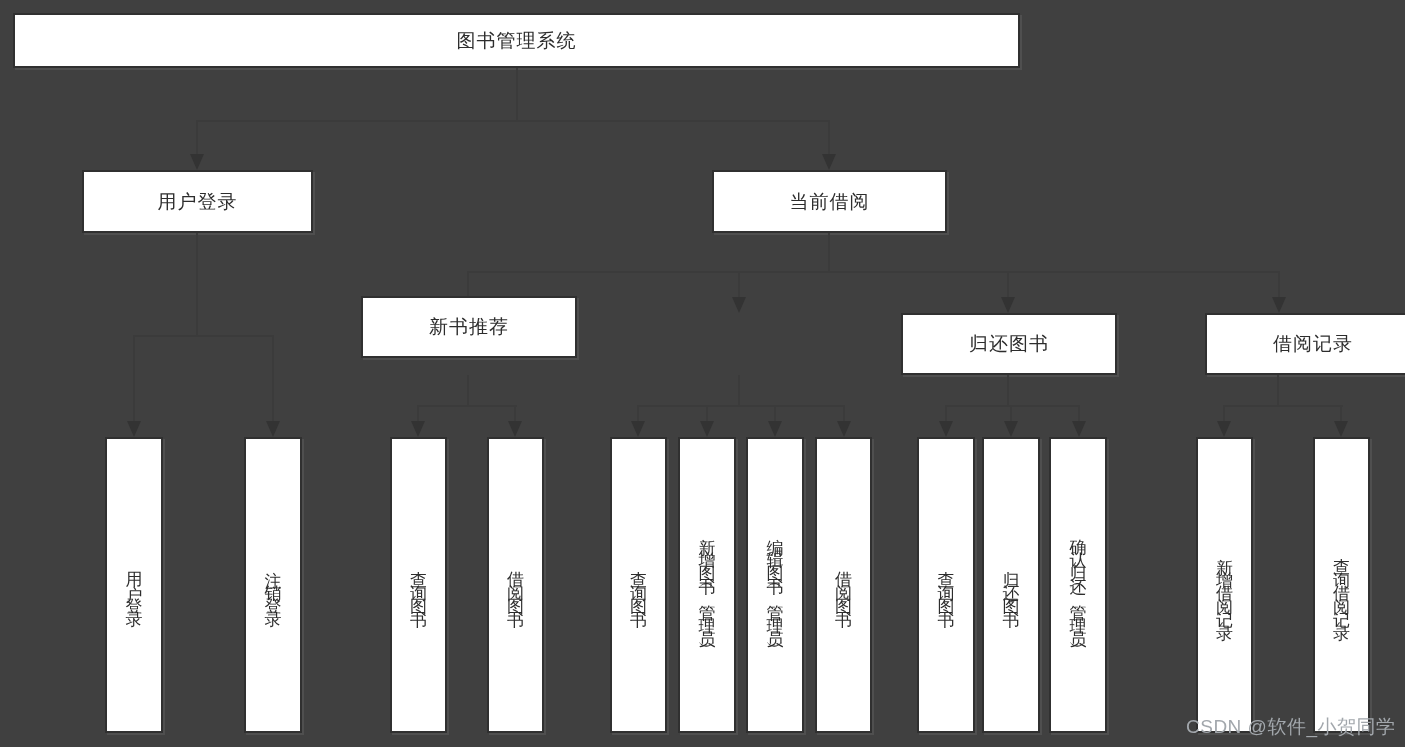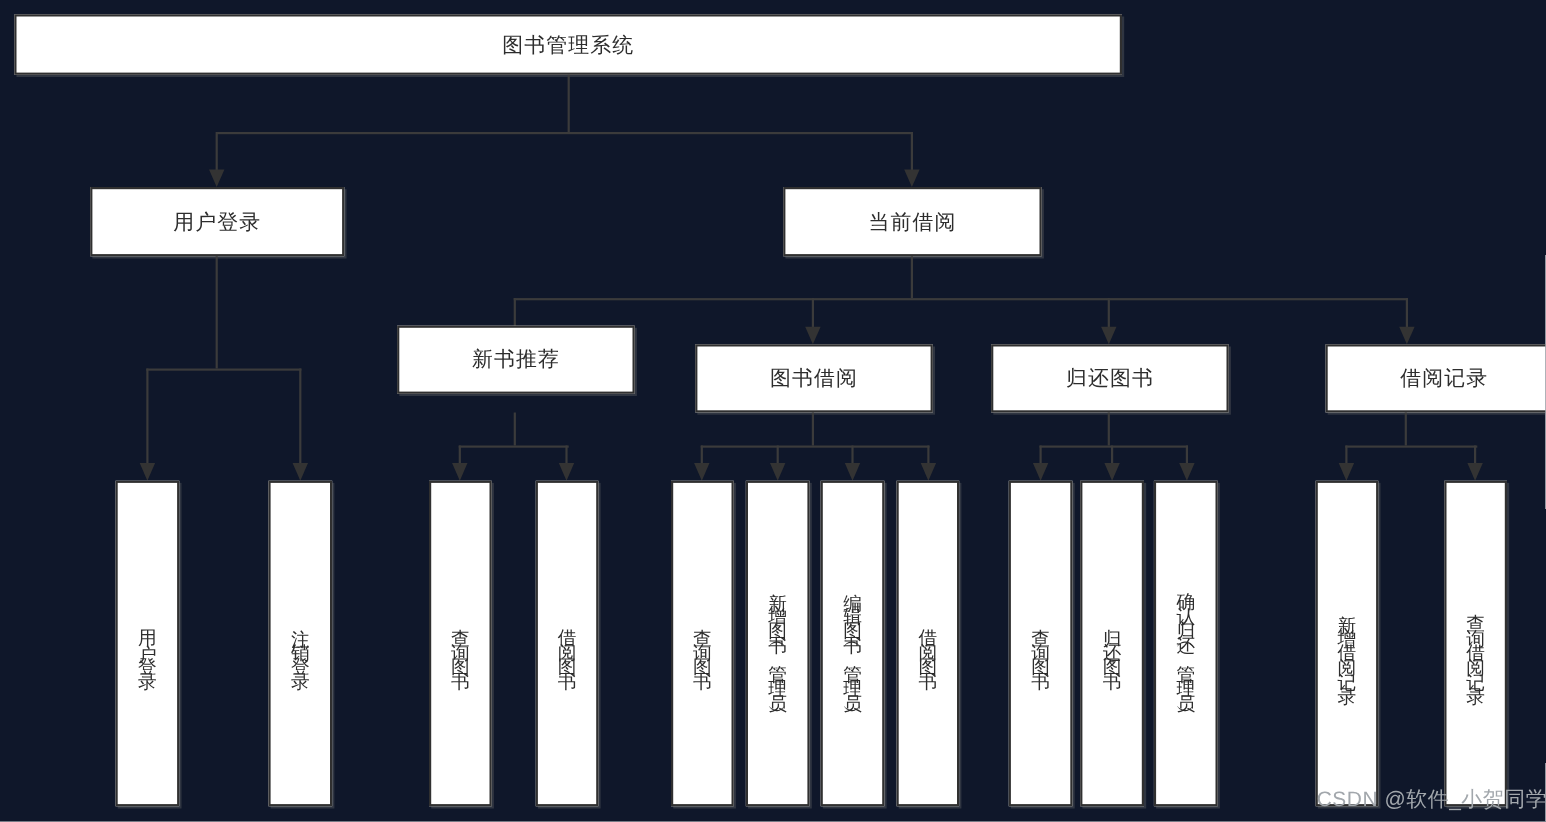--- a/index.html
+++ b/index.html
@@ -1,17 +1,17 @@
 <!DOCTYPE html>
 <html><head>
 <meta charset="utf-8">
 <style>
   html,body{margin:0;padding:0;background:#ffffff;}
   .canvas{
-    position:relative;width:1405px;height:747px;background:#0f172a;
+    position:relative;width:1405px;height:747px;background:#404040;
     font-family:"Liberation Sans",sans-serif;overflow:hidden;
   }
   .box{
     position:absolute;box-sizing:border-box;background:#ffffff;
     border:2px solid #303030;
     box-shadow:2px 2px 0 rgba(110,110,110,0.35);
     display:flex;align-items:center;justify-content:center;
     color:#2d2d2d;font-size:19px;letter-spacing:1px;
   }
   .leaf{
@@ -27,21 +27,21 @@
   .vl{position:absolute;width:2px;background:#3b3b3b;}
   .hl{position:absolute;height:2px;background:#3b3b3b;}
   .ah{
     position:absolute;width:0;height:0;
     border-left:7px solid transparent;
     border-right:7px solid transparent;
     border-top:16px solid #333333;
   }
   .watermark{
     position:absolute;left:1186px;top:714px;
-    font-size:19px;color:#a2a7ac;letter-spacing:0.5px;white-space:nowrap;margin-left:11px;
+    font-size:19px;color:#a2a7ac;letter-spacing:0.5px;white-space:nowrap;
   }
 </style>
 </head>
 <body>
 
 <div class="canvas">
 
   <div class="box" style="left:13px;top:13px;width:1007px;height:55px;">
     <span>图书管理系统</span>
   </div>
@@ -73,23 +73,20 @@
   <div class="ah" style="left:461px;top:297px;"></div>
   <div class="vl" style="left:738px;top:271px;height:27px;"></div>
   <div class="ah" style="left:732px;top:297px;"></div>
   <div class="vl" style="left:1007px;top:271px;height:27px;"></div>
   <div class="ah" style="left:1001px;top:297px;"></div>
   <div class="vl" style="left:1278px;top:271px;height:27px;"></div>
   <div class="ah" style="left:1272px;top:297px;"></div>
 
   <div class="box" style="left:361px;top:296px;width:216px;height:62px;">
     <span>新书推荐</span>
-  </div>
-  <div class="box" style="left:632px;top:313px;width:216px;height:62px;">
-    <span>图书借阅</span>
   </div>
   <div class="box" style="left:901px;top:313px;width:216px;height:62px;">
     <span>归还图书</span>
   </div>
   <div class="box" style="left:1171px;top:313px;width:216px;height:62px;margin-left:34px;">
     <span>借阅记录</span>
   </div>
 
   <div class="vl" style="left:467px;top:375px;height:30px;"></div>
   <div class="hl" style="left:417px;top:405px;width:100px;"></div>

